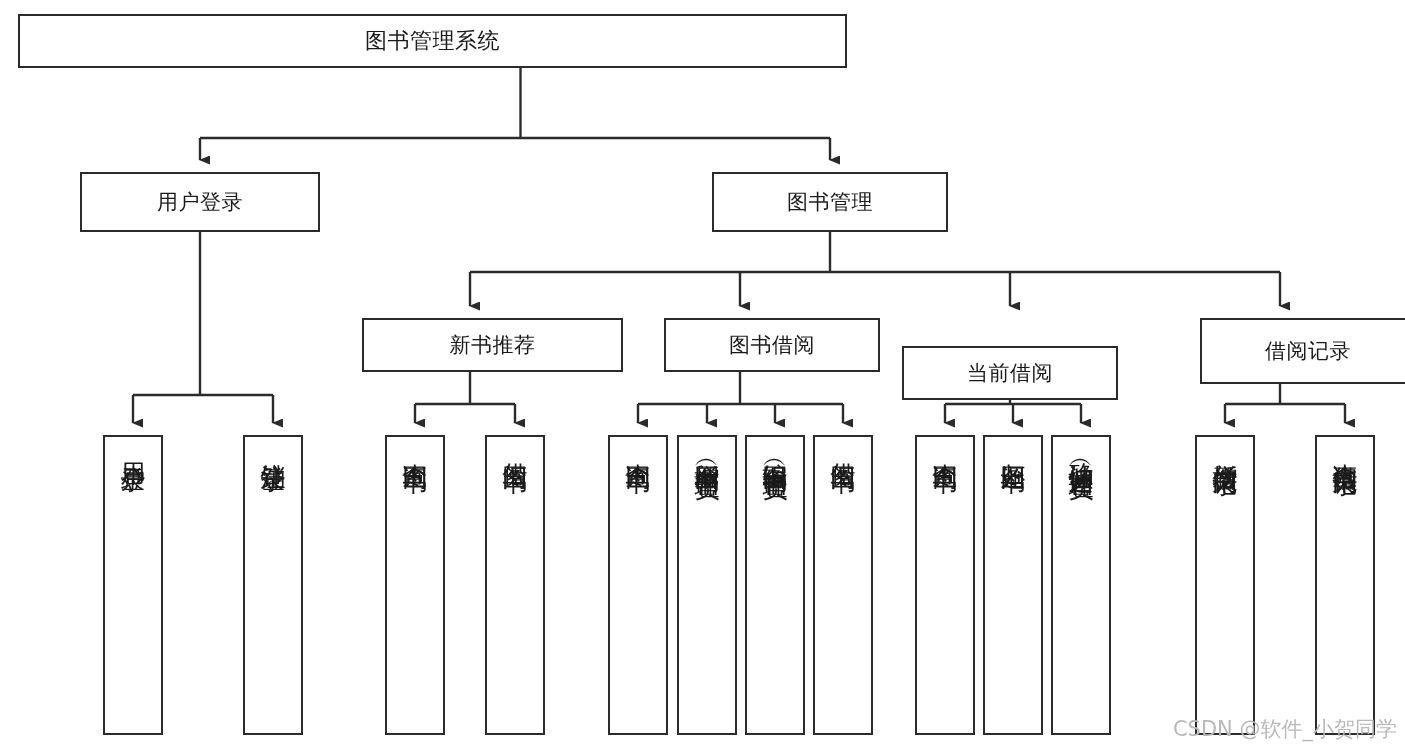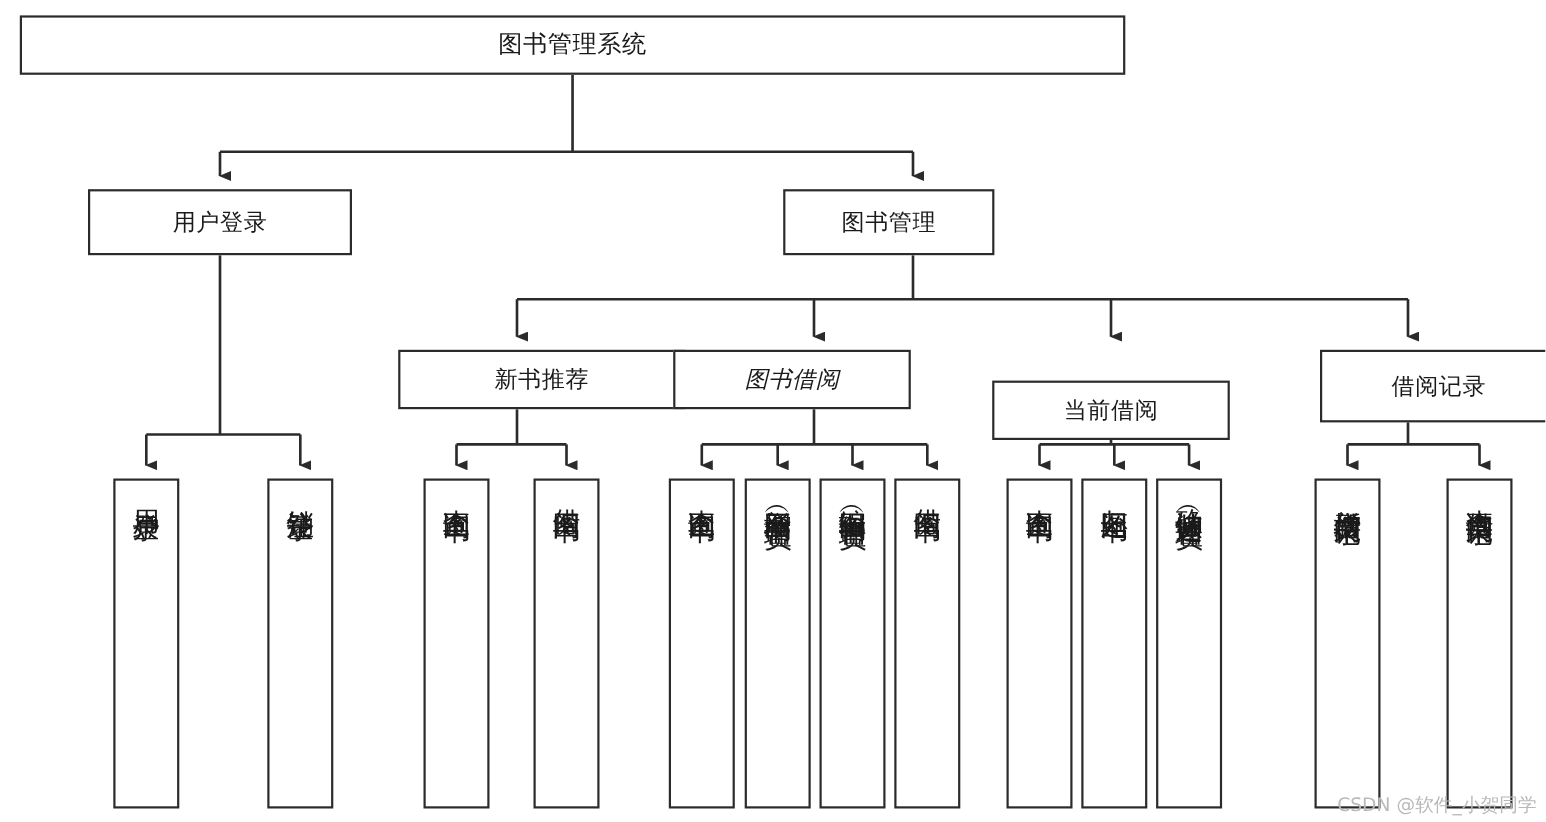--- a/index.html
+++ b/index.html
@@ -63,21 +63,21 @@
     text-orientation: upright;
     font-size: 25px;
     line-height: 1.0;
     letter-spacing: 2px;
     white-space: nowrap;
   }
   #watermark {
     position: absolute;
     right: 8px;
     bottom: 4px;
-    font-size: 17px;
+    font-size: 21px;
     color: #b9b9b9;
     z-index: 5;
     white-space: nowrap;
     font-family: "DejaVu Sans", "Liberation Sans", sans-serif;
   }
 </style>
 </head>
 <body>
 
 <div id="diagram-root">
@@ -119,33 +119,33 @@
         <path d="M1013,404 L1013,423" marker-end="url(#arrowhead)"></path>
         <path d="M1081,404 L1081,423" marker-end="url(#arrowhead)"></path>
         <path d="M1280,372 L1280,404"></path>
         <path d="M1225,404 L1345,404"></path>
         <path d="M1225,404 L1225,423" marker-end="url(#arrowhead)"></path>
         <path d="M1345,404 L1345,423" marker-end="url(#arrowhead)"></path>
       </g>
   </svg>
 
   <div id="nodes-layer">
-      <div class="node horiz root" style="left: 18px; top: 14px; width: 1005px; height: 54px; border-color: rgb(43, 43, 43); background: rgb(255, 255, 255);">
+      <div class="node horiz root" style="left: 18px; top: 14px; width: 829px; height: 54px; border-color: rgb(43, 43, 43); background: rgb(255, 255, 255);">
         <span class="node-label" style="color: rgb(26, 26, 26);">图书管理系统</span>
       </div>
       <div class="node horiz" style="left: 80px; top: 172px; width: 240px; height: 60px; border-color: rgb(43, 43, 43); background: rgb(255, 255, 255);">
         <span class="node-label" style="color: rgb(26, 26, 26);">用户登录</span>
       </div>
-      <div class="node horiz" style="left: 712px; top: 172px; width: 192px; height: 60px; border-color: rgb(43, 43, 43); background: rgb(255, 255, 255);">
+      <div class="node horiz" style="left: 712px; top: 172px; width: 236px; height: 60px; border-color: rgb(43, 43, 43); background: rgb(255, 255, 255);">
         <span class="node-label" style="color: rgb(26, 26, 26);">图书管理</span>
       </div>
       <div class="node horiz" style="left: 362px; top: 318px; width: 261px; height: 54px; border-color: rgb(43, 43, 43); background: rgb(255, 255, 255);">
         <span class="node-label" style="color: rgb(26, 26, 26);">新书推荐</span>
       </div>
-      <div class="node horiz" style="left: 612px; top: 318px; width: 216px; height: 54px; border-color: rgb(43, 43, 43); background: rgb(255, 255, 255); font-style: italic;">
+      <div class="node horiz" style="left: 664px; top: 318px; width: 216px; height: 54px; border-color: rgb(43, 43, 43); background: rgb(255, 255, 255);">
         <span class="node-label" style="color: rgb(26, 26, 26);">图书借阅</span>
       </div>
       <div class="node horiz" style="left: 902px; top: 318px; width: 216px; height: 54px; border-color: rgb(43, 43, 43); background: rgb(255, 255, 255); margin-top: 28px;">
         <span class="node-label" style="color: rgb(26, 26, 26);">当前借阅</span>
       </div>
       <div class="node horiz" style="left: 1200px; top: 318px; width: 216px; height: 66px; border-color: rgb(43, 43, 43); background: rgb(255, 255, 255);">
         <span class="node-label" style="color: rgb(26, 26, 26);">借阅记录</span>
       </div>
       <div class="node vert" style="left: 103px; top: 435px; width: 60px; height: 300px; border-color: rgb(43, 43, 43); background: rgb(255, 255, 255);">
         <span class="node-label" style="color: rgb(26, 26, 26);">用户登录</span>

